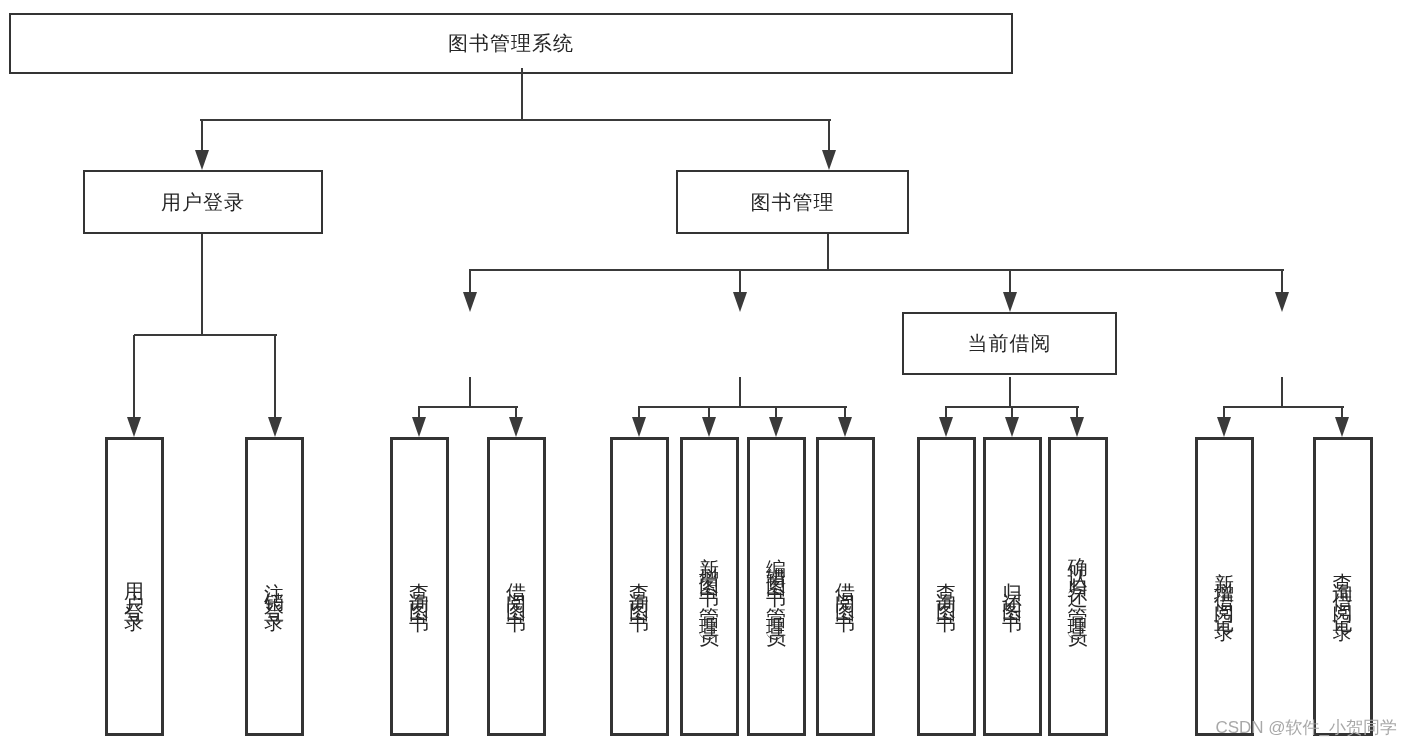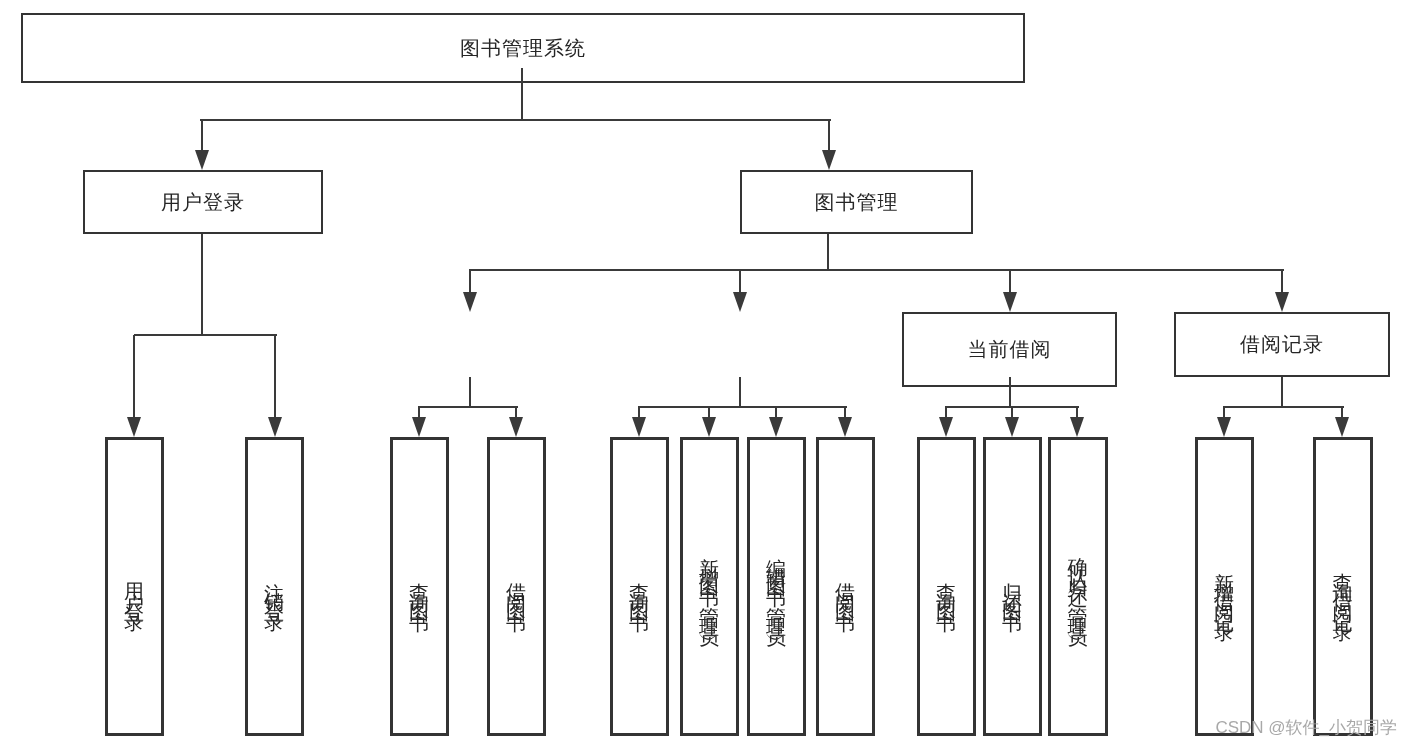--- a/index.html
+++ b/index.html
@@ -35,35 +35,35 @@
   .watermark{
     position:absolute;top:716px;right:8px;z-index:6;
     font-size:17px;color:var(--wm);white-space:nowrap;
   }
 </style>
 </head>
 <body>
 
 <div class="stage">
 
-  <div class="box" style="left:21px;top:13px;width:1004px;height:70px;">
+  <div class="box" style="left:9px;top:13px;width:1004px;height:61px;">
     <span class="hlabel">图书管理系统</span>
   </div>
 
   <div class="line" style="left:521px;top:68px;width:2px;height:53px;"></div>
   <div class="line" style="left:200px;top:119px;width:631px;height:2px;"></div>
   <div class="line" style="left:201px;top:120px;width:2px;height:33px;"></div>
   <div class="arrow" style="left:195px;top:150px;"></div>
   <div class="line" style="left:828px;top:120px;width:2px;height:33px;"></div>
   <div class="arrow" style="left:822px;top:150px;"></div>
 
   <div class="box" style="left:83px;top:170px;width:240px;height:64px;">
     <span class="hlabel">用户登录</span>
   </div>
-  <div class="box" style="left:740px;top:170px;width:233px;height:64px;text-align:right;">
+  <div class="box" style="left:676px;top:170px;width:233px;height:64px;text-align:right;">
     <span class="hlabel">图书管理</span>
   </div>
 
   <div class="line" style="left:201px;top:234px;width:2px;height:102px;"></div>
   <div class="line" style="left:134px;top:334px;width:143px;height:2px;"></div>
   <div class="line" style="left:133px;top:335px;width:2px;height:84px;"></div>
   <div class="arrow" style="left:127px;top:417px;"></div>
   <div class="line" style="left:274px;top:335px;width:2px;height:84px;"></div>
   <div class="arrow" style="left:268px;top:417px;"></div>
 
@@ -78,25 +78,22 @@
   <div class="line" style="left:469px;top:269px;width:815px;height:2px;"></div>
   <div class="line" style="left:469px;top:270px;width:2px;height:24px;"></div>
   <div class="arrow" style="left:463px;top:292px;"></div>
   <div class="line" style="left:739px;top:270px;width:2px;height:24px;"></div>
   <div class="arrow" style="left:733px;top:292px;"></div>
   <div class="line" style="left:1009px;top:270px;width:2px;height:24px;"></div>
   <div class="arrow" style="left:1003px;top:292px;"></div>
   <div class="line" style="left:1281px;top:270px;width:2px;height:24px;"></div>
   <div class="arrow" style="left:1275px;top:292px;"></div>
 
-  <div class="box" style="left:902px;top:312px;width:215px;height:75px;">
+  <div class="box" style="left:902px;top:312px;width:215px;height:63px;">
     <span class="hlabel">当前借阅</span>
-  </div>
-  <div class="box" style="left:1174px;top:312px;width:216px;height:65px;">
-    <span class="hlabel">借阅记录</span>
   </div>
 
   <div class="line" style="left:469px;top:377px;width:2px;height:31px;"></div>
   <div class="line" style="left:418px;top:406px;width:100px;height:2px;"></div>
   <div class="line" style="left:418px;top:407px;width:2px;height:12px;"></div>
   <div class="arrow" style="left:412px;top:417px;"></div>
   <div class="line" style="left:515px;top:407px;width:2px;height:12px;"></div>
   <div class="arrow" style="left:509px;top:417px;"></div>
 
   <div class="line" style="left:739px;top:377px;width:2px;height:31px;"></div>

